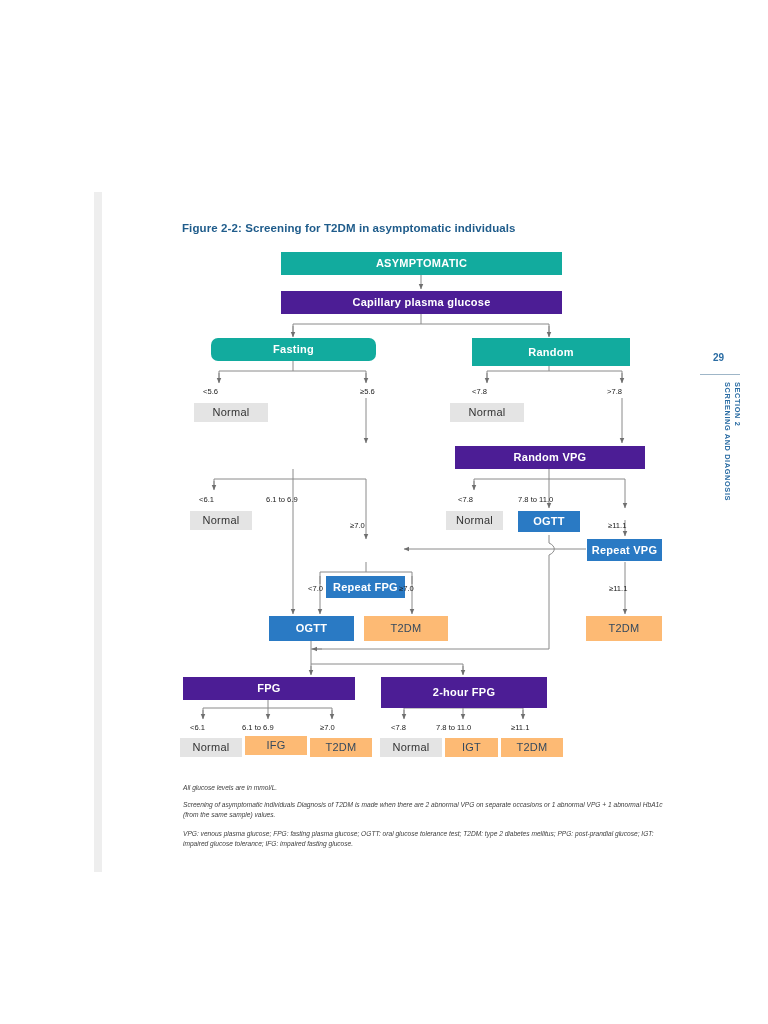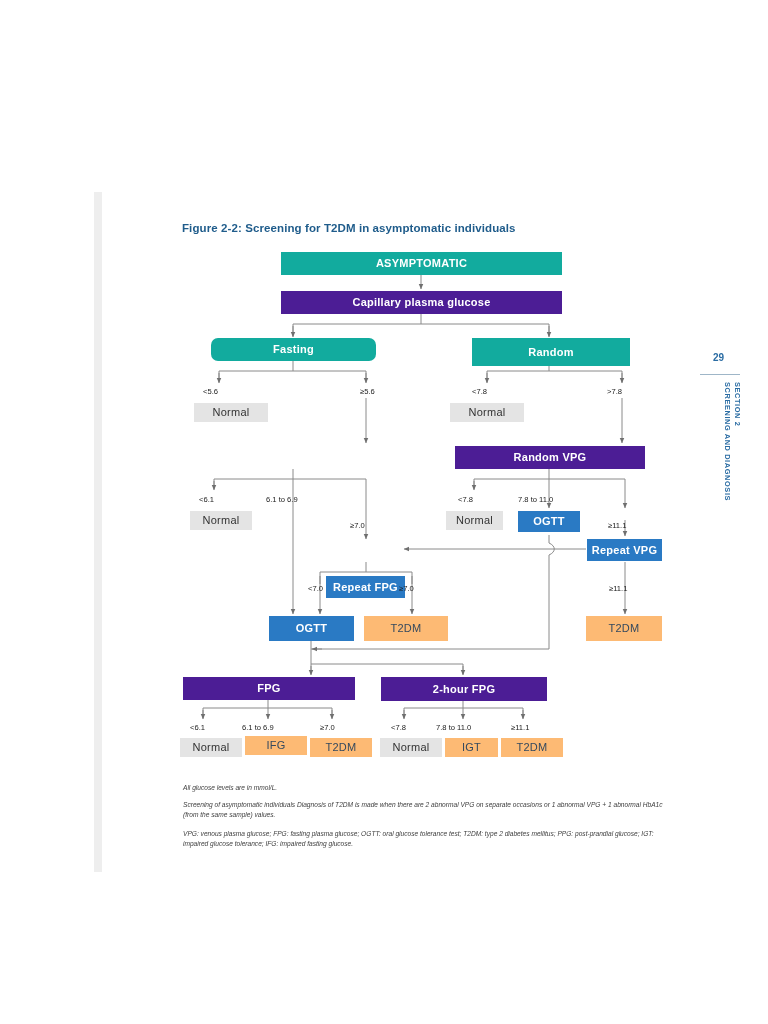--- a/index.html
+++ b/index.html
@@ -185,21 +185,21 @@
   <div class="node blue-dark" style="left:587px;top:539px;width:75px;height:22px;">Repeat VPG</div>
 
   <div class="node blue-dark" style="left:269px;top:616px;width:85px;height:25px;">OGTT</div>
 
   <div class="node lightblue" style="left:364px;top:616px;width:84px;height:25px;">T2DM</div>
 
   <div class="node lightblue" style="left:586px;top:616px;width:76px;height:25px;">T2DM</div>
 
   <div class="node blue" style="left:183px;top:677px;width:172px;height:23px;">FPG</div>
 
-  <div class="node blue" style="left:381px;top:677px;width:166px;height:24px;">2-hour FPG</div>
+  <div class="node blue" style="left:381px;top:677px;width:166px;height:31px;">2-hour FPG</div>
 
   <div class="node gray" style="left:180px;top:738px;width:62px;height:19px;">Normal</div>
 
   <div class="node lightblue" style="left:245px;top:736px;width:62px;height:19px;">IFG</div>
 
   <div class="node lightblue" style="left:310px;top:738px;width:62px;height:19px;">T2DM</div>
 
   <div class="node gray" style="left:380px;top:738px;width:62px;height:19px;">Normal</div>
 
   <div class="node lightblue" style="left:445px;top:738px;width:53px;height:19px;">IGT</div>

